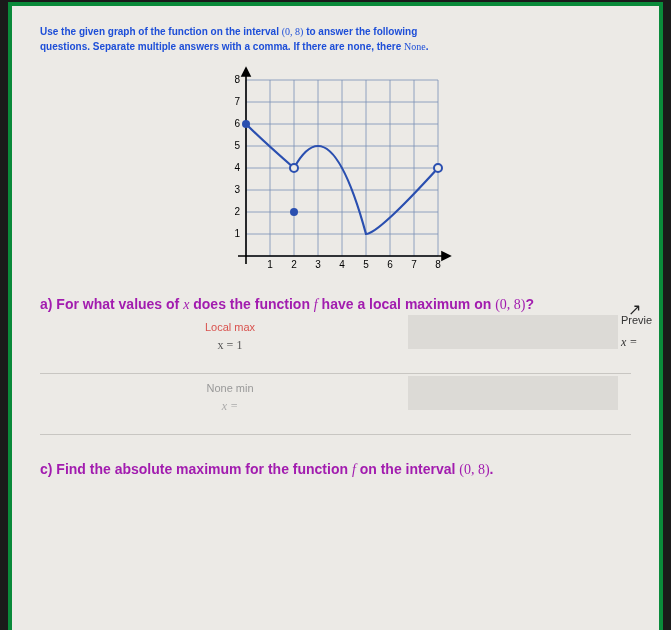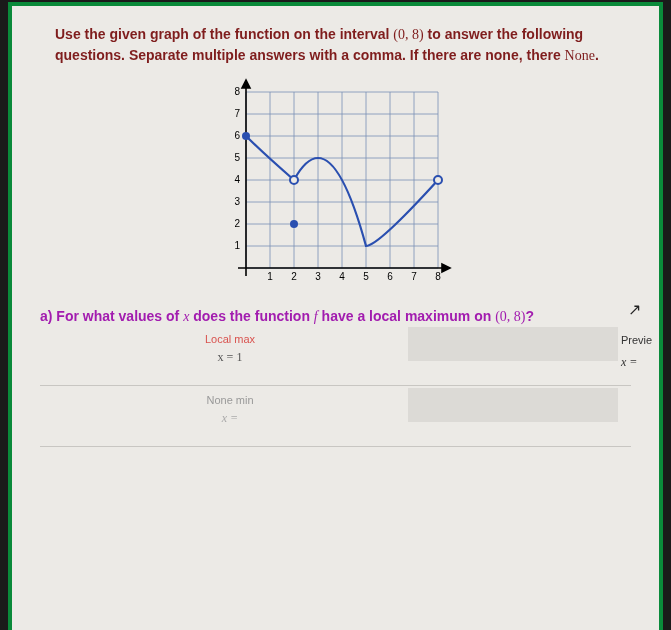--- a/index.html
+++ b/index.html
@@ -14,24 +14,24 @@
   .frame {
     position: absolute;
     top: 2px; left: 8px; right: 8px; bottom: 0;
     background: #eceae6;
     border: 4px solid #0a8a3a;
     border-bottom: none;
     padding: 18px 0 0 0;
     overflow: hidden;
   }
   .instructions {
-    font-size: 14px;
+    font-size: 10px;
     font-weight: bold;
-    color: #7f1d1d;
-    padding: 0 43px;
+    color: #1d4ed8;
+    padding: 0 28px;
     line-height: 1.5;
   }
   .instructions .math { font-family: Georgia, serif; font-weight: normal; }
   .chart-wrap {
     display: flex;
     justify-content: center;
     margin-top: 12px;
   }
   svg.chart { display: block; }
   .question {
@@ -63,21 +63,21 @@
     height: 34px;
     background: #dcdad6;
     border: none;
     position: absolute;
     left: 396px;
     top: 2px;
   }
   .preview-col {
     position: absolute;
     right: -2px;
-    top: 8px;
+    top: 0;
     font-size: 12px;
     color: #333;
     text-align: left;
     width: 40px;
   }
   .preview-col .lbl { font-size: 11px; }
   .preview-col .eq { font-family: Georgia, serif; font-style: italic; margin-top: 8px; display: block; }
   .divider {
     height: 1px;
     background: #c8c6c2;
@@ -186,14 +186,17 @@
 
   <div class="answer-row">
     <div class="answer-left" style="color:#999">
       <span>None min</span><br>
       <span class="eq" style="font-style:italic;color:#aaa">x =</span>
     </div>
     <div class="answer-input"></div>
   </div>
   <div class="divider"></div>
 
+  <div class="question" style="margin-top:26px">
+    <span>c) </span><span>Find the absolute maximum for the function </span><span class="math">f</span><span> on the interval </span><span class="roman">(0, 8)</span><span>.</span>
+  </div>
 
 </div>
 
 </body></html>

